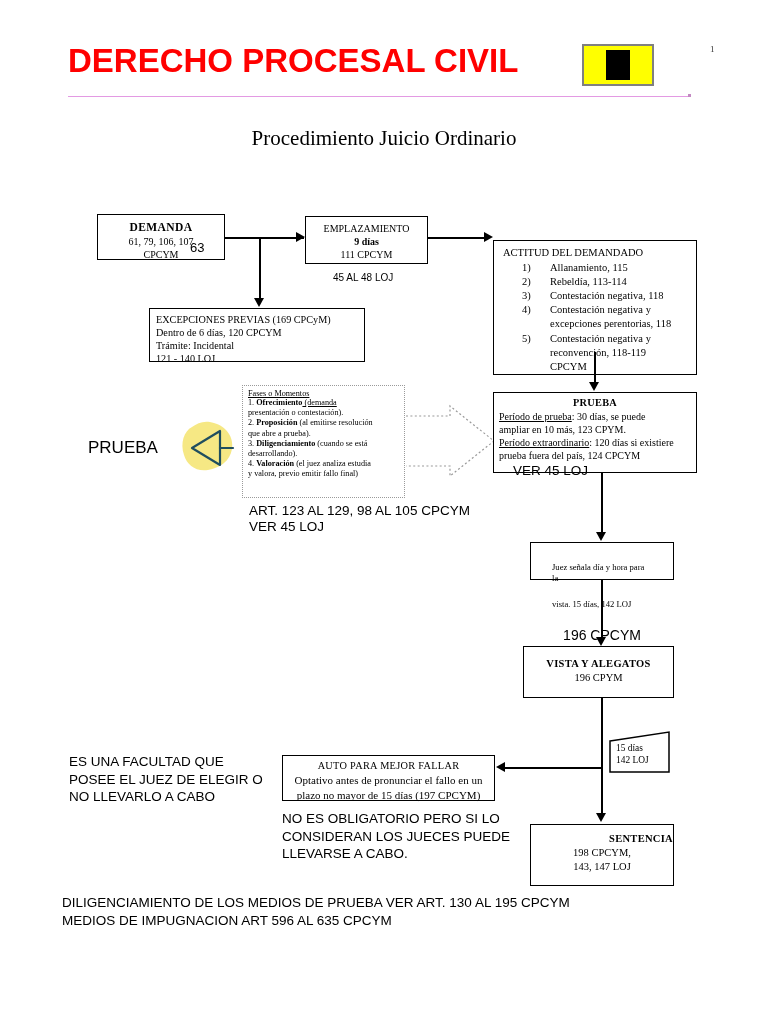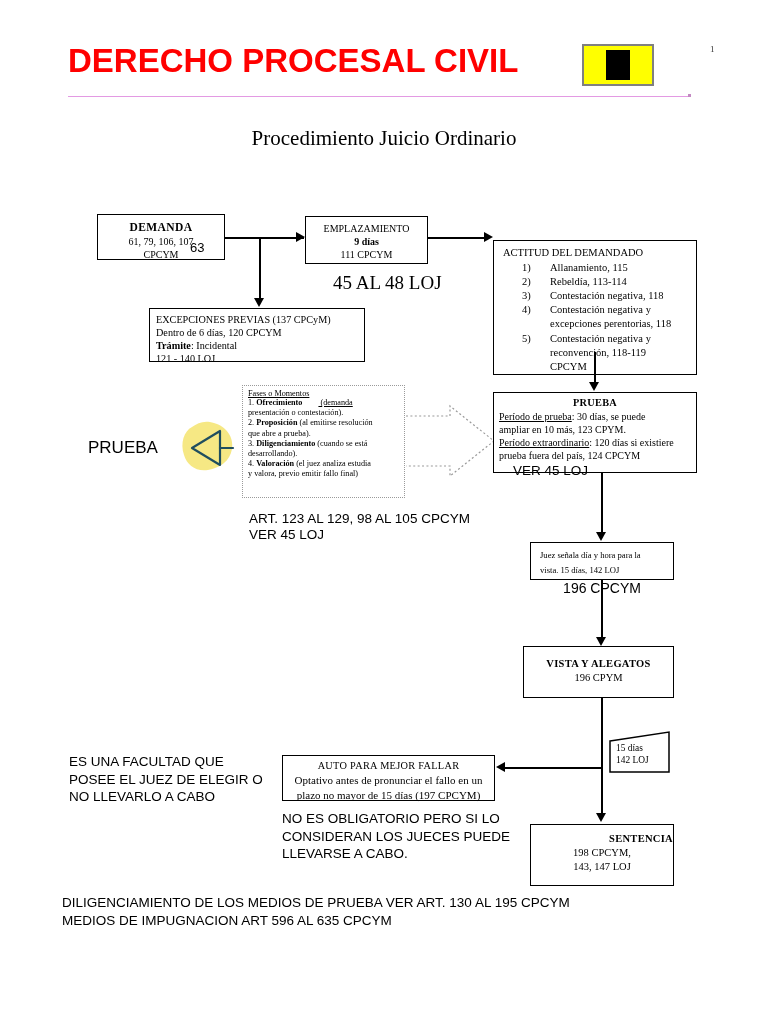--- a/index.html
+++ b/index.html
@@ -92,57 +92,57 @@
 
   #box-emplazamiento {
     left: 305px; top: 216px;
     width: 123px; height: 48px;
     padding-top: 5px;
   }
   #box-emplazamiento div { text-align: center; font-size: 10px; }
   #box-emplazamiento .b { font-weight: bold; }
   #label-45-48 {
     left: 333px; top: 272px;
-    font-family: Liberation Serif, serif;
-    font-size: 19px;
+    font-family: Liberation Sans, sans-serif;
+    font-size: 10px;
   }
 
   #box-actitud {
     left: 493px; top: 217px;
     width: 204px; height: 135px;
     padding: 5px 15px 0 6px;
     margin-top: 23px;
   }
   #box-actitud .hd { font-size: 10.5px; text-align: left; padding-left: 3px; }
   #box-actitud ol { margin: 1px 0 0 0; padding: 0 0 0 22px; list-style: none; }
   #box-actitud li { font-size: 10.5px; line-height: 1.34; position: relative; padding-left: 28px;}
   #box-actitud li .num { position: absolute; left: 0; top: 0; }
   #box-actitud .tail { font-size: 10.5px; padding-left: 50px; line-height:1.34;}
 
   #box-excepciones {
     left: 149px; top: 308px;
     width: 216px; height: 54px;
     padding: 4px 6px;
   }
   #box-excepciones div { font-size: 10.2px; line-height: 1.28; text-align: left; }
-  #box-excepciones .b { font-weight: bold; }
+  #box-excepciones .b { font-weight: normal; }
 
   
   #box-fases {
     left: 242px; top: 385px;
     width: 163px; height: 113px;
     border: 1px dotted #9a9a9a;
     background: #ffffff;
     padding: 3px 5px;
     box-sizing: border-box;
   }
   #box-fases .hd { font-size: 8.2px; text-decoration: underline; }
   #box-fases p { margin: 0; font-size: 8.2px; line-height: 1.24; }
   #box-fases b { font-weight: bold; }
-  #box-fases u { text-decoration: underline; margin-left: 16px; }
+  #box-fases u { text-decoration: underline; }
 
   #label-art123 {
     left: 249px; top: 503px;
     font-family: "Liberation Sans", sans-serif;
     font-size: 13.5px;
     line-height: 1.22;
   }
 
   
   #label-prueba {
@@ -167,21 +167,21 @@
     font-family: "Liberation Sans", sans-serif;
     font-size: 13.5px;
     padding-left: 14px;
   }
 
   #box-juez {
     left: 530px; top: 542px;
     width: 144px; height: 38px;
     padding: 3px 5px 0 5px;
   }
-  #box-juez p { margin:4px; font-size: 8.6px; line-height: 1.25; text-align:left;}
+  #box-juez p { margin:16px; font-size: 8.6px; line-height: 1.25; text-align:left;}
   #box-juez .big {
     font-family: "Liberation Sans", sans-serif;
     font-size: 14px;
     text-align: center;
   }
 
   #box-vista {
     left: 523px; top: 646px;
     width: 151px; height: 52px;
     padding-top: 10px;
@@ -306,21 +306,21 @@
 
 <div class="ln hln abs" style="left:225px; top:237px; width:79px;"></div>
 <div class="arrow-r abs" style="left:296px; top:232px;"></div>
 <div class="ln hln abs" style="left:428px; top:237px; width:58px;"></div>
 <div class="arrow-r abs" style="left:484px; top:232px;"></div>
 
 <div class="ln vln abs" style="left:259px; top:237px; height:62px;"></div>
 <div class="arrow-d abs" style="left:254px; top:298px;"></div>
 
 <div class="abs box" id="box-excepciones">
-  <div>EXCEPCIONES PREVIAS (137 CPCyM)</div>
+  <div>EXCEPCIONES PREVIAS (169 CPCyM)</div>
   <div>Dentro de 6 días, 120 CPCYM</div>
   <div><span class="b">Trámite</span><span>: Incidental</span></div>
   <div> 121 - 140 LOJ</div>
 </div>
 
 <div class="abs" id="label-prueba">PRUEBA</div>
 
 <svg class="abs" id="prueba-blob" viewBox="0 0 60 62">
   <path d="M14 10 C 6 14, 2 26, 6 38 C 9 48, 18 55, 30 53 C 42 51, 52 44, 54 32 C 56 20, 48 9, 36 6 C 26 3, 20 6, 14 10 Z" fill="#f5e67a" opacity="0.92"></path>
   <path d="M42 14 L 42 48 L 14 31 Z" fill="none" stroke="#1f4e5f" stroke-width="2.2" stroke-linejoin="round"></path>
@@ -336,21 +336,21 @@
   <p><span>3. </span><b>Diligenciamiento</b><span> (cuando se está</span></p>
   <p>desarrollando).</p>
   <p><span>4. </span><b>Valoración</b><span> (el juez analiza estudia</span></p>
   <p>y valora, previo emitir fallo final)</p>
 </div>
 
 <svg class="abs" style="left:404px; top:404px; width:92px; height:74px;" viewBox="0 0 92 74">
   <path d="M2 12 L 46 12 L 46 2 L 90 37 L 46 72 L 46 62 L 2 62" fill="none" stroke="#9a9a9a" stroke-width="1.2" stroke-dasharray="2 2.4"></path>
 </svg>
 
-<div class="abs" id="label-art123" style="white-space:pre-line;margin-top:8px;">ART. 123 AL 129, 98 AL 105 CPCYM
+<div class="abs" id="label-art123" style="white-space:pre-line;">ART. 123 AL 129, 98 AL 105 CPCYM
 VER 45 LOJ</div>
 
 <div class="abs box" id="box-prueba">
   <div class="hd">PRUEBA</div>
   <p><u>Período de prueba</u><span>: 30 días, se puede</span></p>
   <p>ampliar en 10 más, 123 CPYM.</p>
   <p><u>Período extraordinario</u><span>: 120 días si existiere</span></p>
   <p>prueba fuera del país, 124 CPCYM</p>
   <div class="ver">VER 45 LOJ</div>
 </div>

